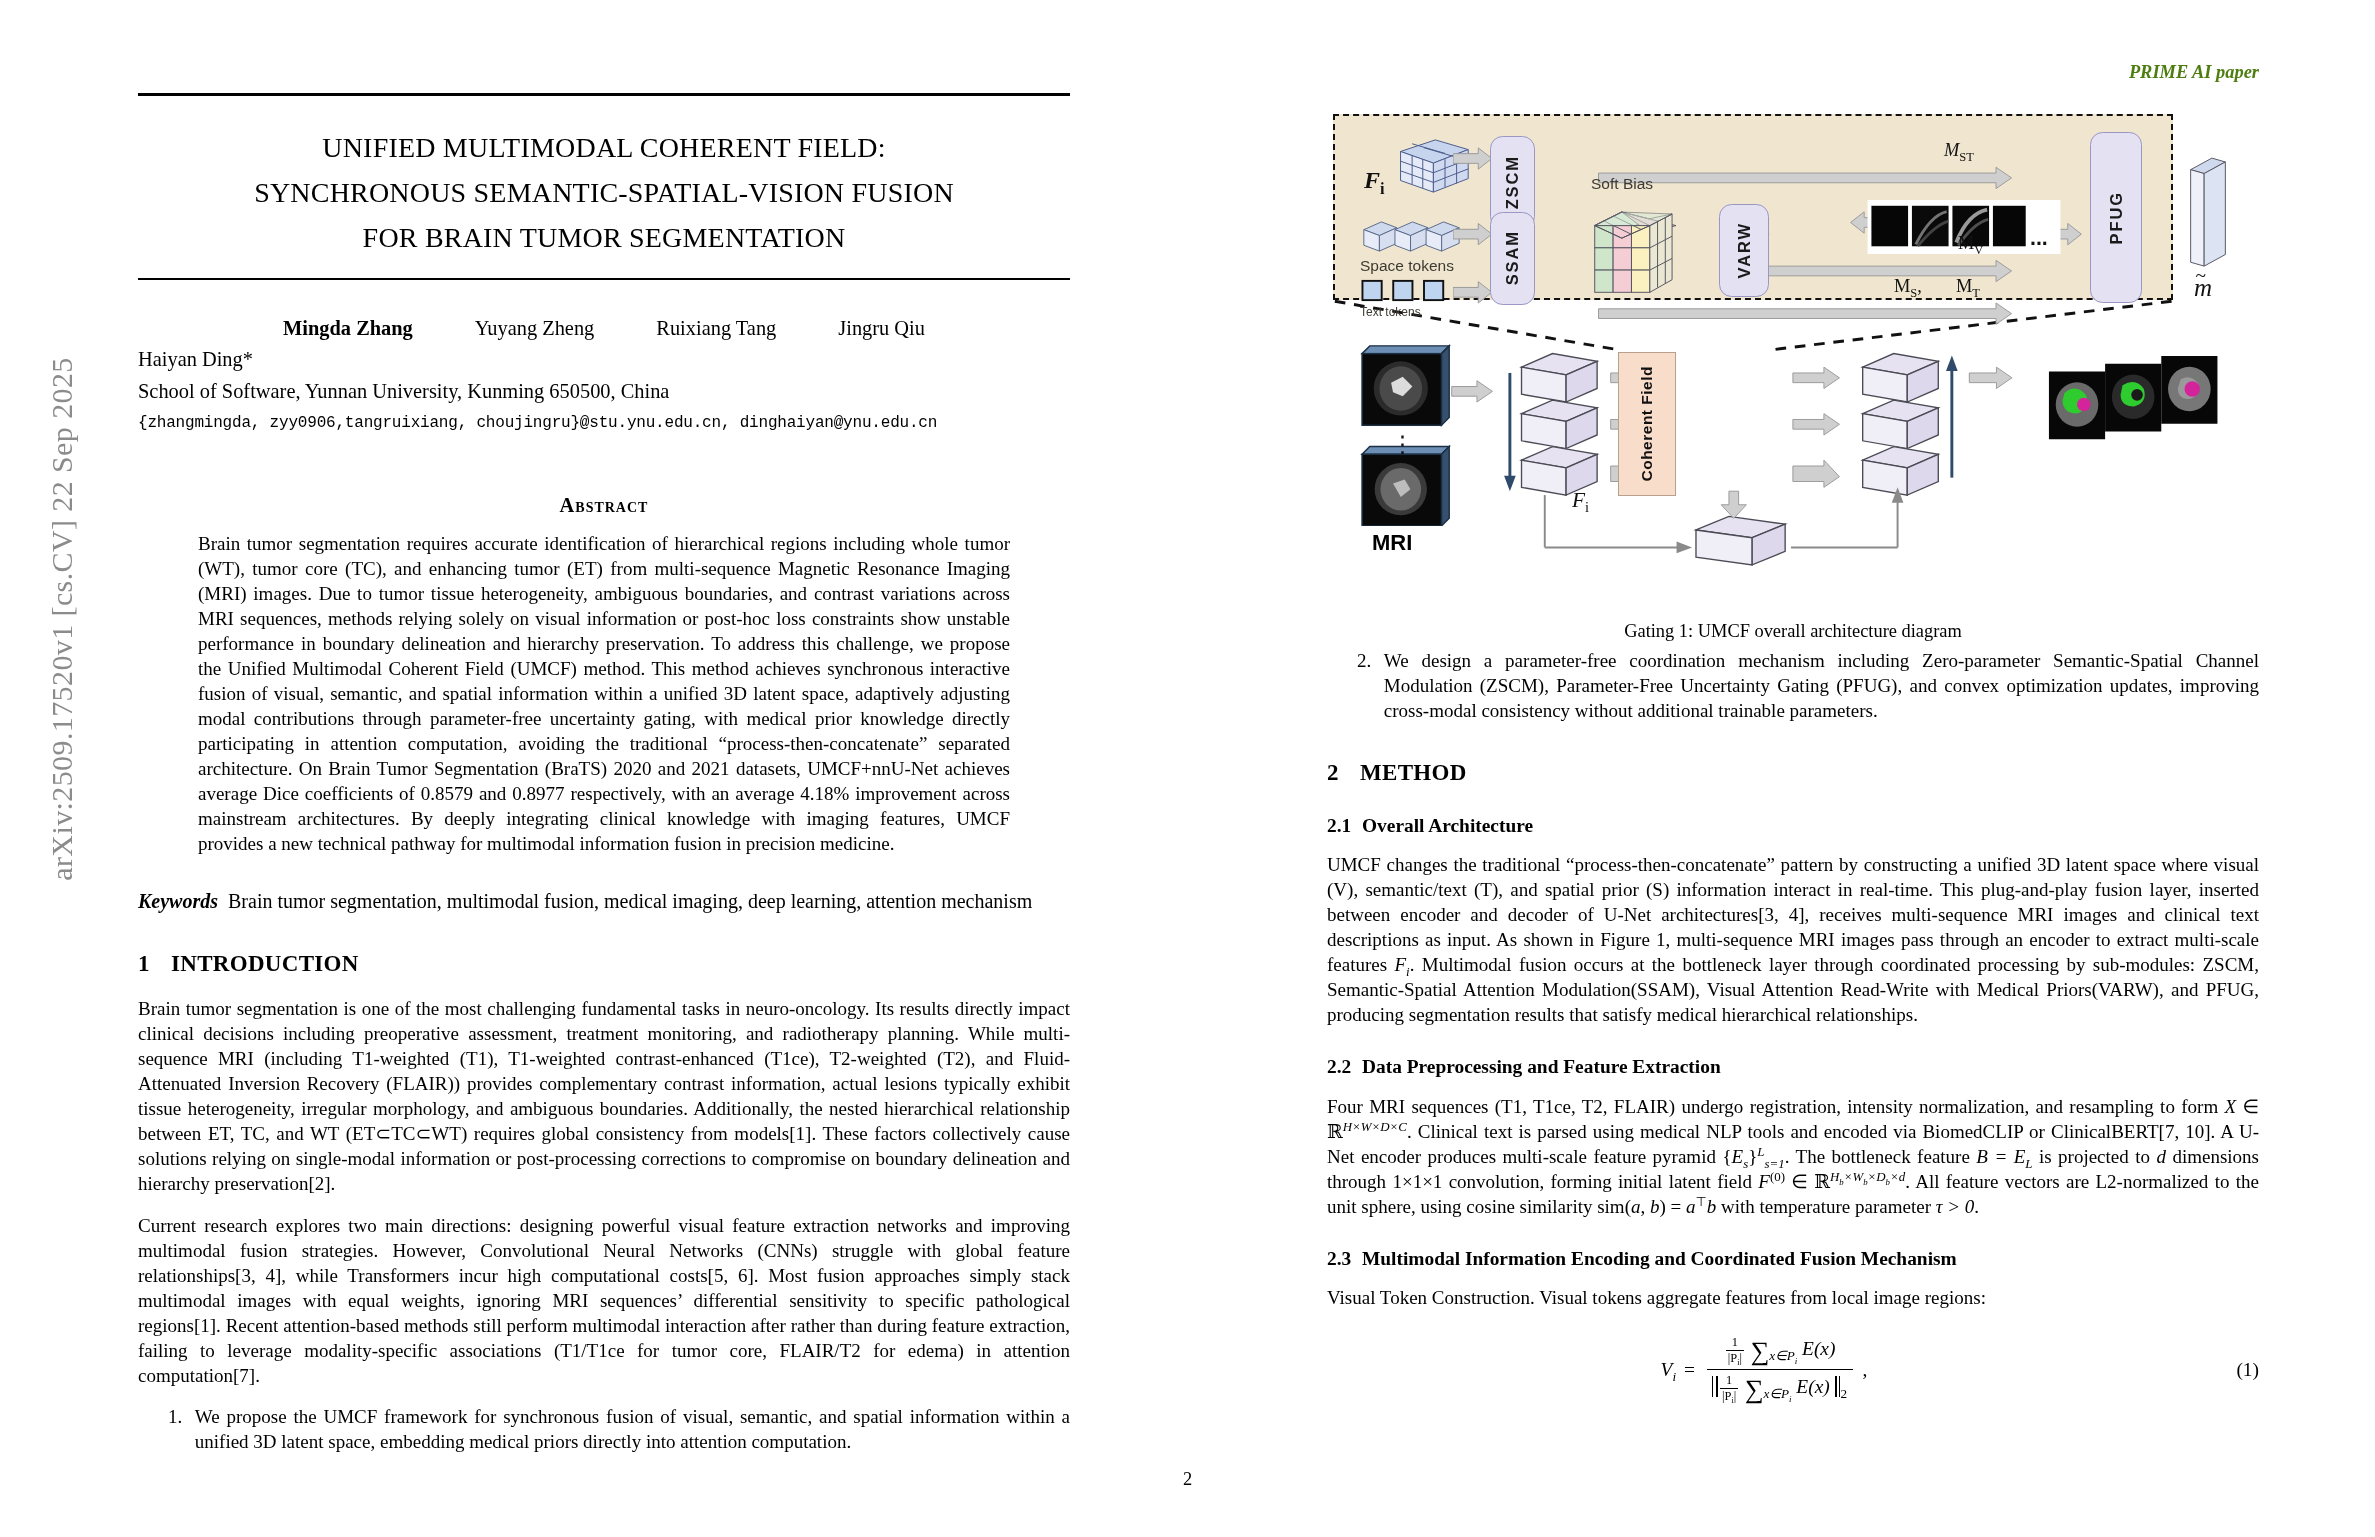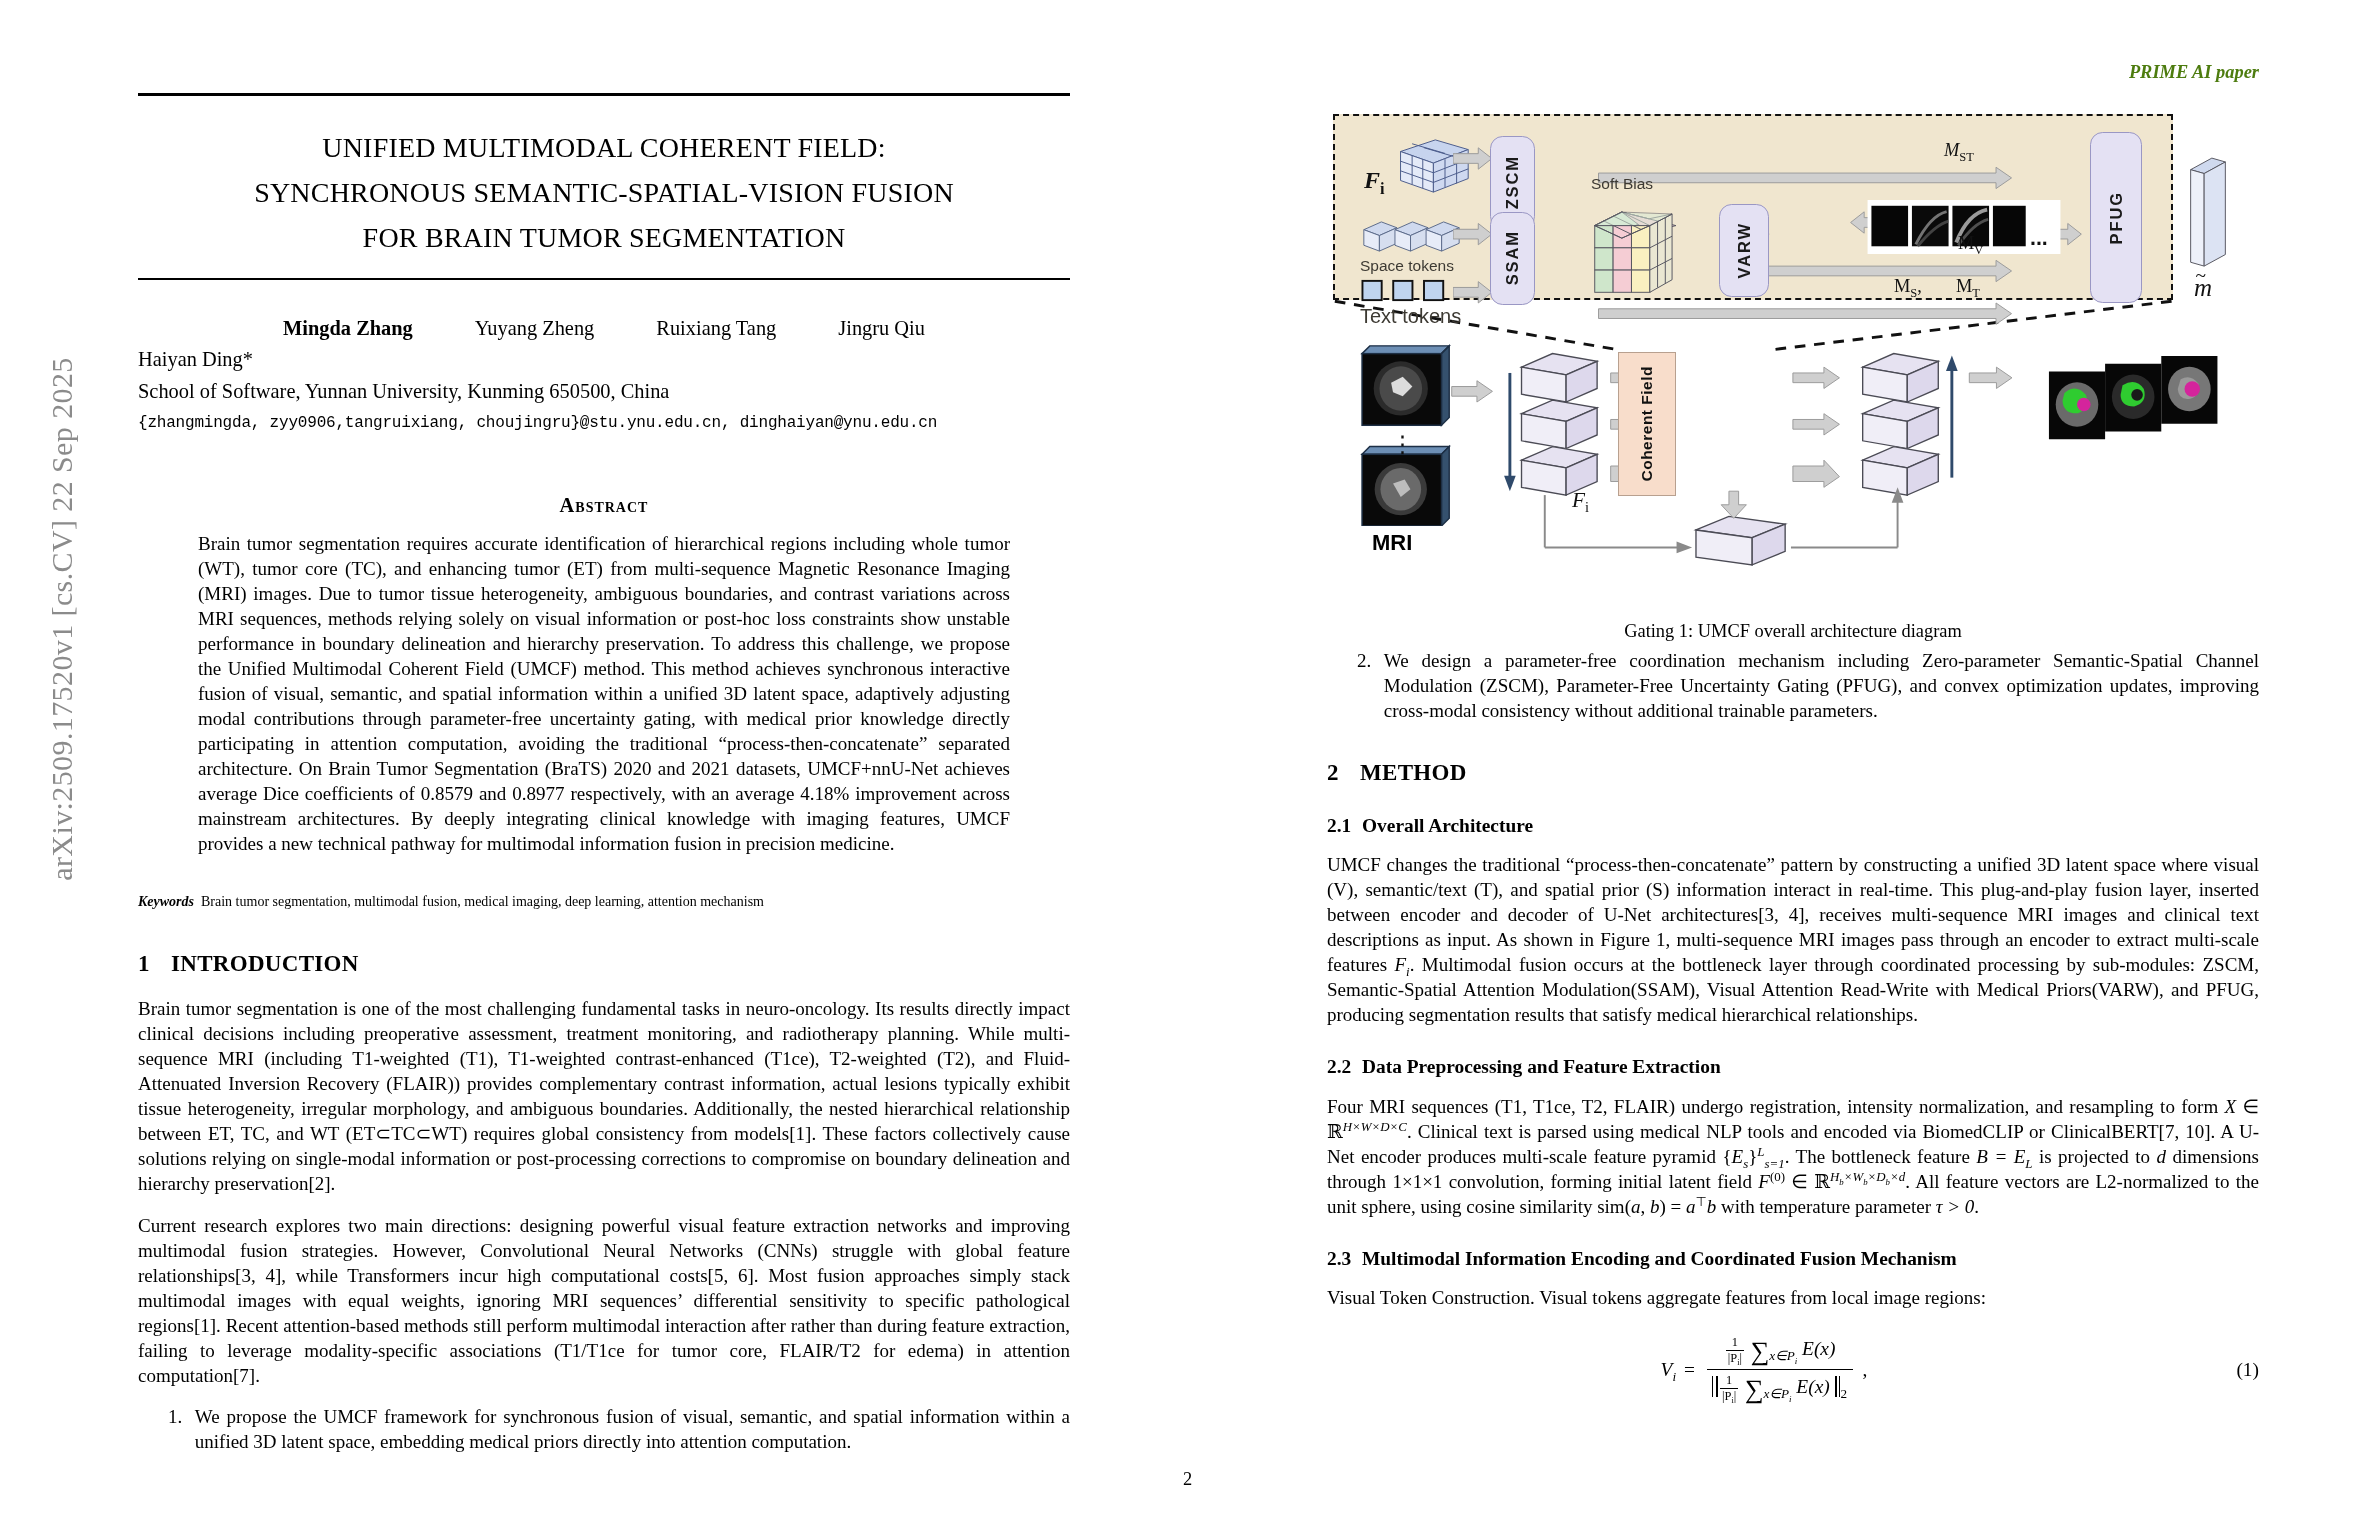--- a/index.html
+++ b/index.html
@@ -120,21 +120,21 @@
     margin: 13.6px 60px 0 60px;
     font-size: 19px;
     line-height: 25px;
     text-align: justify;
     text-justify: inter-word;
     hyphens: auto;
   }
 
   .keywords {
     margin-top: 33px;
-    font-size: 14px;
+    font-size: 20px;
     line-height: 25px;
     text-align: justify;
   }
   .keywords b { font-style: italic; font-weight: bold; }
 
   
   h2.section {
     font-size: 23px;
     font-weight: bold;
     margin: 37px 0 19.4px 0;
@@ -425,21 +425,21 @@
             <polygon points="86,20 104,12 104,28 86,36" fill="#d6deef"></polygon>
           </g>
         </svg>
         <div class="fig-text" style="left:33px;top:146px;font-size:15.5px;">Space tokens</div>
 
         <svg width="107" height="25" style="position:absolute;left:31px;top:167px;" viewBox="0 0 110 26">
           <rect x="4" y="3" width="20" height="20" fill="#bfd4ee" stroke="#111" stroke-width="2"></rect>
           <rect x="36" y="3" width="20" height="20" fill="#bfd4ee" stroke="#111" stroke-width="2"></rect>
           <rect x="68" y="3" width="20" height="20" fill="#bfd4ee" stroke="#111" stroke-width="2"></rect>
         </svg>
-        <div class="fig-text" style="left:33px;top:194px;font-size:20px;">Text tokens</div>
+        <div class="fig-text" style="left:33px;top:194px;font-size:12px;">Text tokens</div>
 
         <svg width="737" height="223" style="position:absolute;left:126px;top:0;" viewBox="0 0 760 230">
           <defs>
             <marker id="ah" markerWidth="7" markerHeight="7" refX="0.5" refY="3" orient="auto">
               <polygon points="0,0 7,3 0,6" fill="#c6c6c6" stroke="#8d8d8d" stroke-width="0.6"></polygon>
             </marker>
           </defs>
           <g fill="#cfcfcf" stroke="#9a9a9a" stroke-width="1">
             <polygon points="0,44 26,44 26,38 40,49 26,60 26,54 0,54"></polygon>
             <polygon points="0,122 26,122 26,116 40,127 26,138 26,132 0,132"></polygon>

